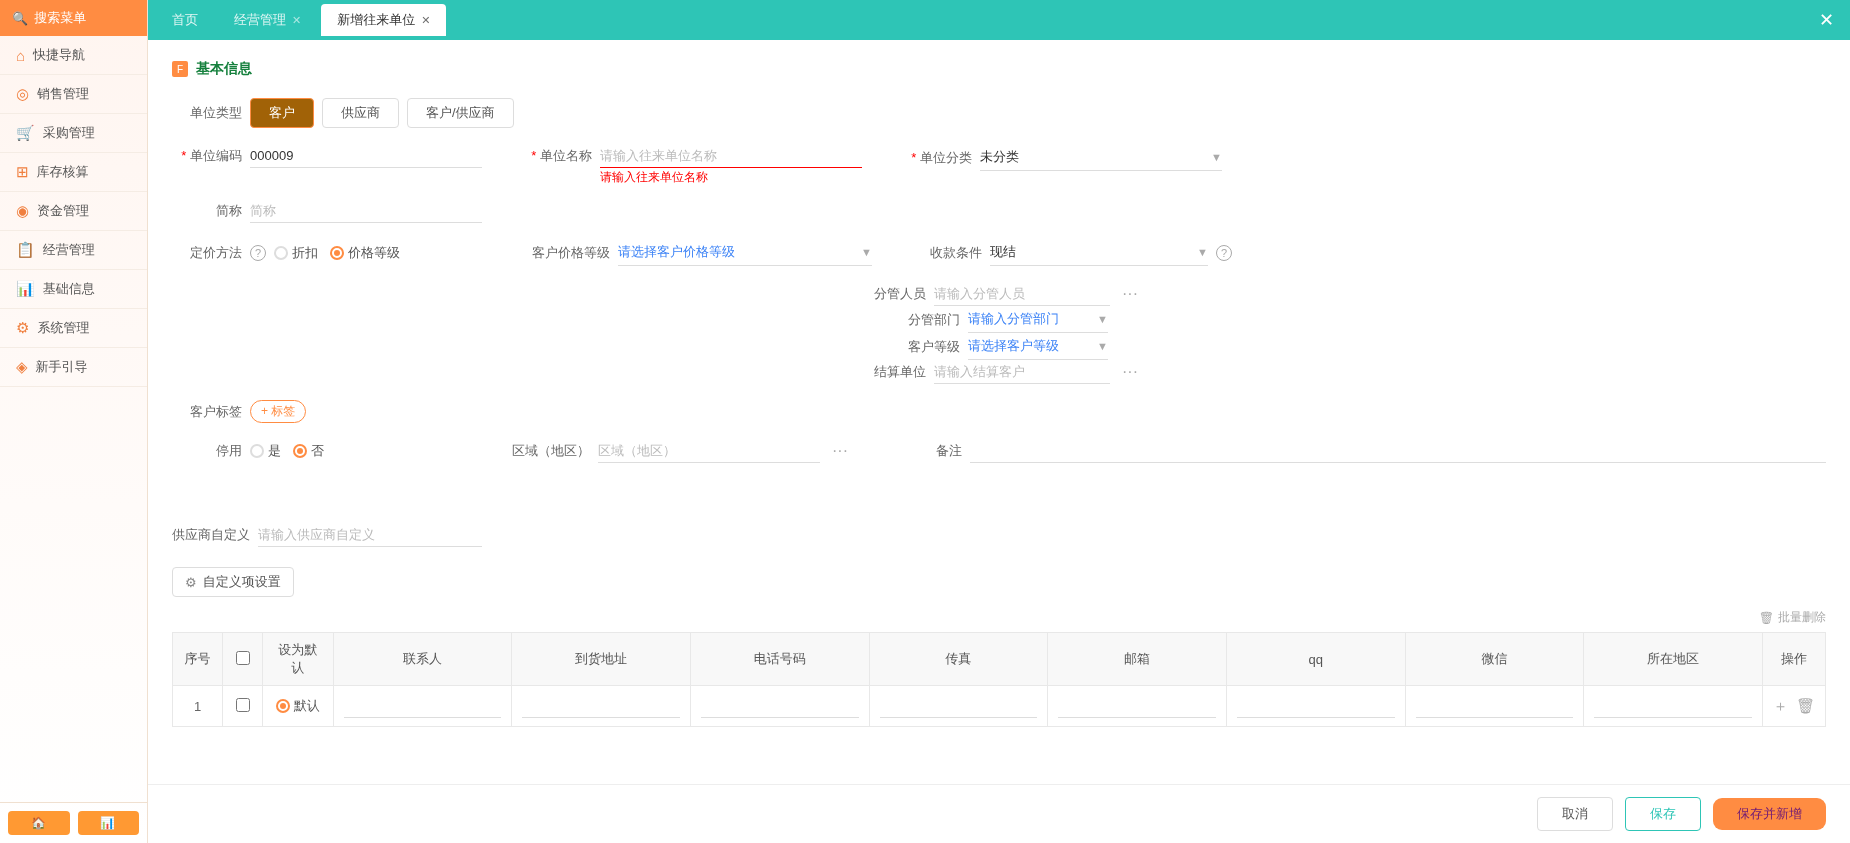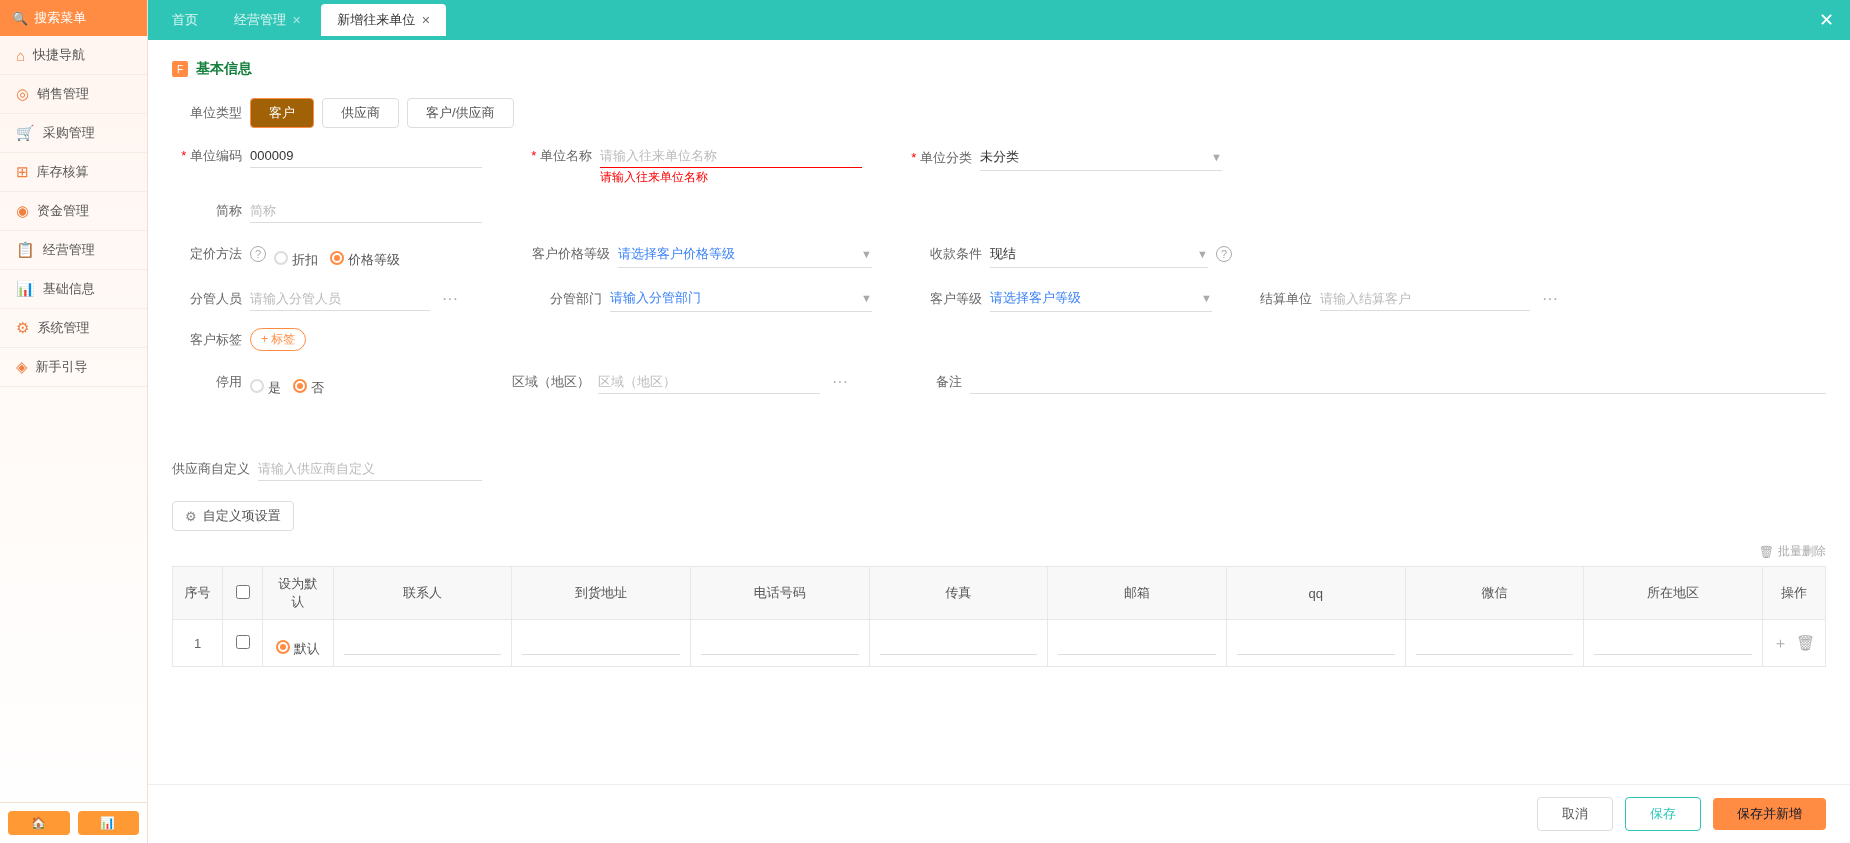--- a/index.html
+++ b/index.html
@@ -217,25 +217,25 @@
     }
 
     
     .radio-group {
       display: flex;
       align-items: center;
       gap: 12px;
     }
     .radio-item {
       display: flex;
+      align-items: center;
       gap: 4px;
       cursor: pointer;
       font-size: 13px;
       color: #555;
-      margin-top: 12px;
     }
     .radio-circle {
       width: 14px;
       height: 14px;
       border-radius: 50%;
       border: 2px solid #ddd;
       display: flex;
       align-items: center;
       justify-content: center;
     }
@@ -385,23 +385,23 @@
       border: 1px solid #2ec5b6;
       border-radius: 4px;
       background: white;
       color: #2ec5b6;
       font-size: 13px;
       cursor: pointer;
     }
     .btn-save-new {
       padding: 7px 24px;
       border: none;
-      border-radius: 4px;
+      border-radius: 9px;
       background: #ff8c42;
-      color: #0f172a;
+      color: #701a75;
       font-size: 13px;
       cursor: pointer;
     }
 
     
     .content-area::-webkit-scrollbar { width: 6px; }
     .content-area::-webkit-scrollbar-thumb { background: #ddd; border-radius: 3px; }
 
     .divider-col { width: 40px; }
   </style>
@@ -545,21 +545,21 @@
       <div class="form-group" style="max-width: 320px; align-items: center;">
         <span class="form-label">收款条件</span>
         <div class="form-select">
           <span class="value">现结</span>
           <span class="chevron">▼</span>
         </div>
         <div class="help-icon">?</div>
       </div>
     </div>
 
-    <div class="form-row" style="margin-bottom: 16px; align-items: center;">
+    <div class="form-row" style="margin-bottom: 16px; align-items: center; flex-direction: column;">
       <div class="form-group" style="max-width: 320px;">
         <span class="form-label">分管人员</span>
         <input class="form-input" type="text" style="max-width: 180px;" placeholder="请输入分管人员">
         <span class="more-icon">···</span>
       </div>
       <div class="divider-col"></div>
       <div class="form-group" style="max-width: 340px;">
         <span class="form-label">分管部门</span>
         <div class="form-select">
           <span class="placeholder">请输入分管部门</span>

